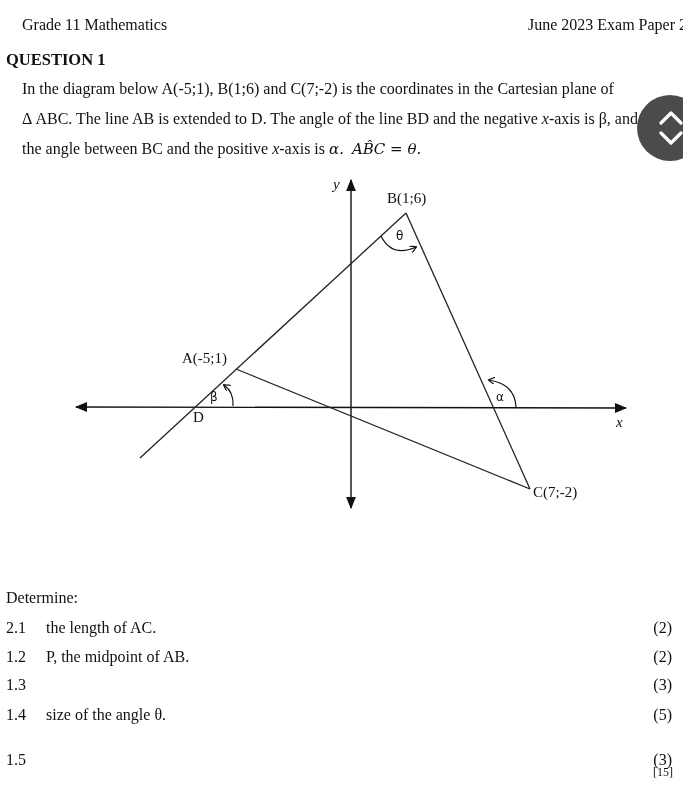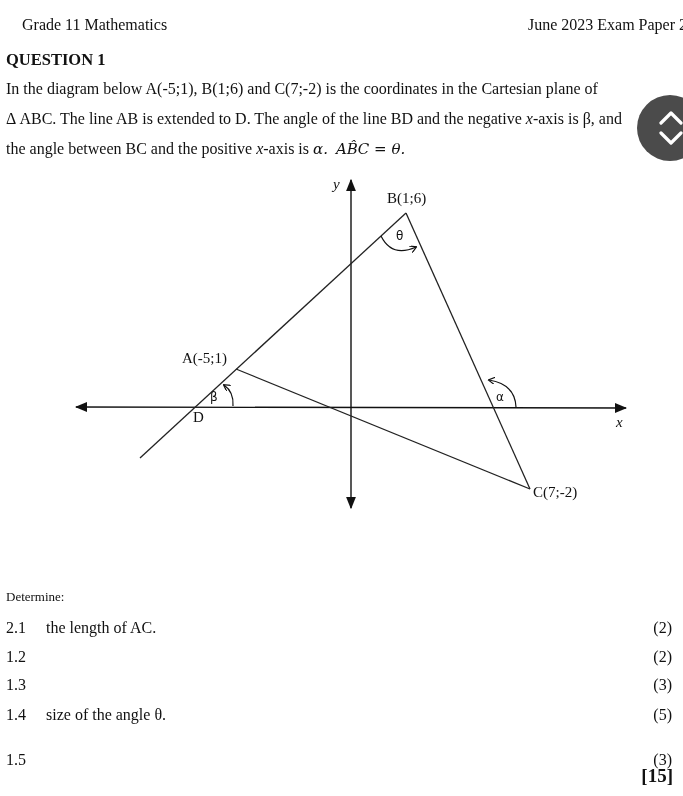--- a/index.html
+++ b/index.html
@@ -6,33 +6,33 @@
     body {
       width: 683px; height: 796px; position: relative; overflow: hidden;
       font-family: "Liberation Serif", "DejaVu Serif", serif;
       color: #111111;
     }
     .abs { position: absolute; white-space: nowrap; }
     .hdr { font-size: 16px; top: 16px; }
     .hdr-left { left: 6px; margin-left: 16px; }
     .hdr-right { right: -4px; }
     .q-title { left: 6px; top: 50px; font-size: 16.5px; font-weight: bold; }
-    .para { left: 6px; font-size: 16px; }
+    .para { left: 22px; font-size: 16px; }
     .para i { font-style: italic; }
     .math { font-family: "DejaVu Serif", serif; font-style: italic; font-size: 15px; }
     svg.diagram { position: absolute; left: 0; top: 170px; }
     .lbl { font-family: "Liberation Serif", serif; font-size: 15px; fill: #111; }
     .lbl-it { font-family: "Liberation Serif", serif; font-style: italic; font-size: 15px; fill: #111; }
     .greek { font-family: "DejaVu Sans", sans-serif; font-size: 12px; fill: #111; }
-    .determine { left: 6px; top: 589px; font-size: 13px; }
+    .determine { left: 6px; top: 589px; font-size: 16px; }
     .item { position: absolute; left: 6px; width: 666px; font-size: 16px; height: 20px; }
     .item .num { position: absolute; left: 0; }
     .item .txt { position: absolute; left: 40px; white-space: nowrap; }
     .item .mk { position: absolute; right: 0; }
-    .total { right: 10px; top: 765px; font-size: 19px; font-weight: bold; }
+    .total { right: 10px; top: 765px; font-size: 12px; font-weight: normal; }
     .scroll-btn {
       position: absolute; left: 637px; top: 95px; width: 66px; height: 66px;
       border-radius: 50%; background: #4b4b4b; cursor: pointer;
     }
     .scroll-btn svg { position: absolute; left: 0; top: 0; }
   </style>
 </head>
 <body>
 
 <div class="abs hdr hdr-left">Grade 11 Mathematics</div>
@@ -88,20 +88,21 @@
 
 <div class="abs determine">Determine:</div>
 
 <div class="item" style="top:619px;">
   <span class="num">2.1</span>
   <span class="txt">the length of AC.</span>
   <span class="mk">(2)</span>
 </div>
 <div class="item" style="top:648px;">
   <span class="num">1.2</span>
+  <span class="txt">P, the midpoint of AB.</span>
   <span class="mk">(2)</span>
 </div>
 <div class="item" style="top:676px;">
   <span class="num">1.3</span>
   <span class="mk">(3)</span>
 </div>
 <div class="item" style="top:706px;">
   <span class="num">1.4</span>
   <span class="txt">size of the angle θ.</span>
   <span class="mk">(5)</span>

